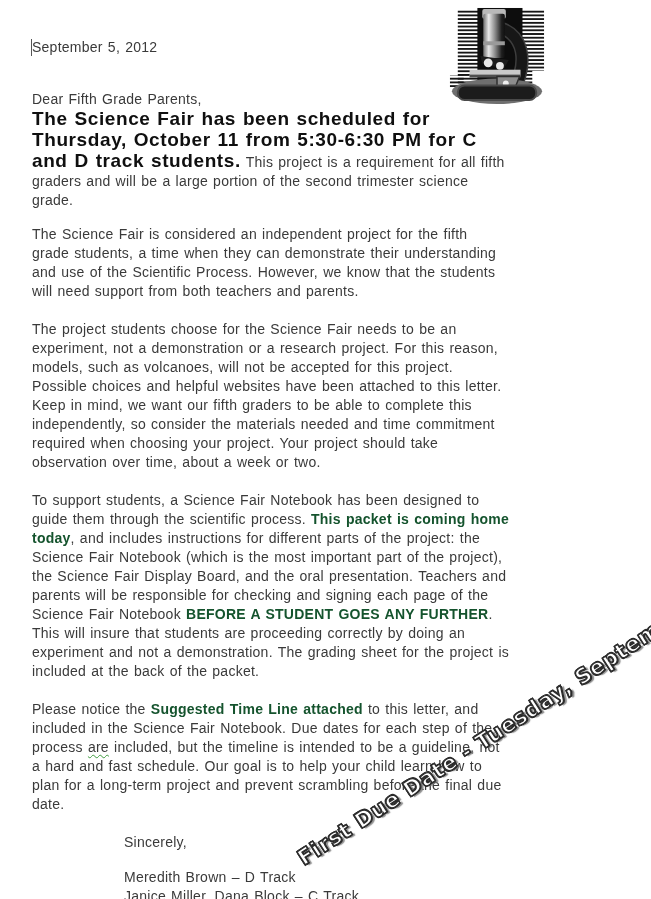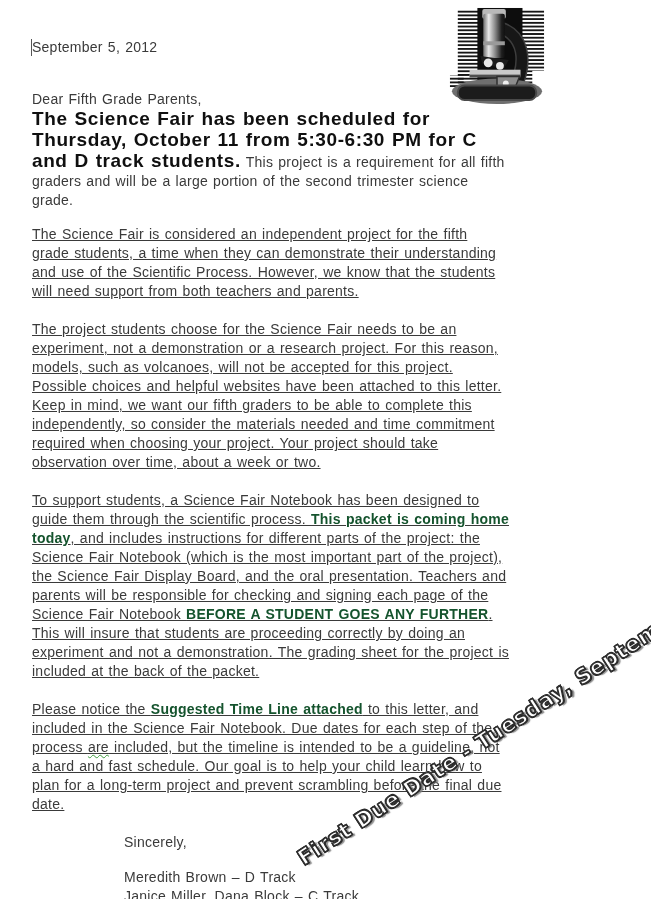--- a/index.html
+++ b/index.html
@@ -41,21 +41,21 @@
     letter-spacing: 0.6px;
   }
   .seg-bold { font-weight: 700; color: #14532d; }
   .seg-squiggle {
     text-decoration: underline;
     text-decoration-style: wavy;
     text-decoration-color: #3f9c3f;
     text-decoration-thickness: 1px;
     text-underline-offset: 2px;
   }
-  .body-para { margin-bottom: 19px; text-decoration: underline; }
+  .body-para { margin-bottom: 19px; }
   .closing-line { margin-bottom: 14px; }
   .signature-block { margin-left: 92px; }
   .signoff { margin-bottom: 16px; }
   .clipart {
     position: absolute;
     left: 447px; top: 7px;
     width: 100px; height: 98px;
   }
   .wordart {
     position: absolute;

